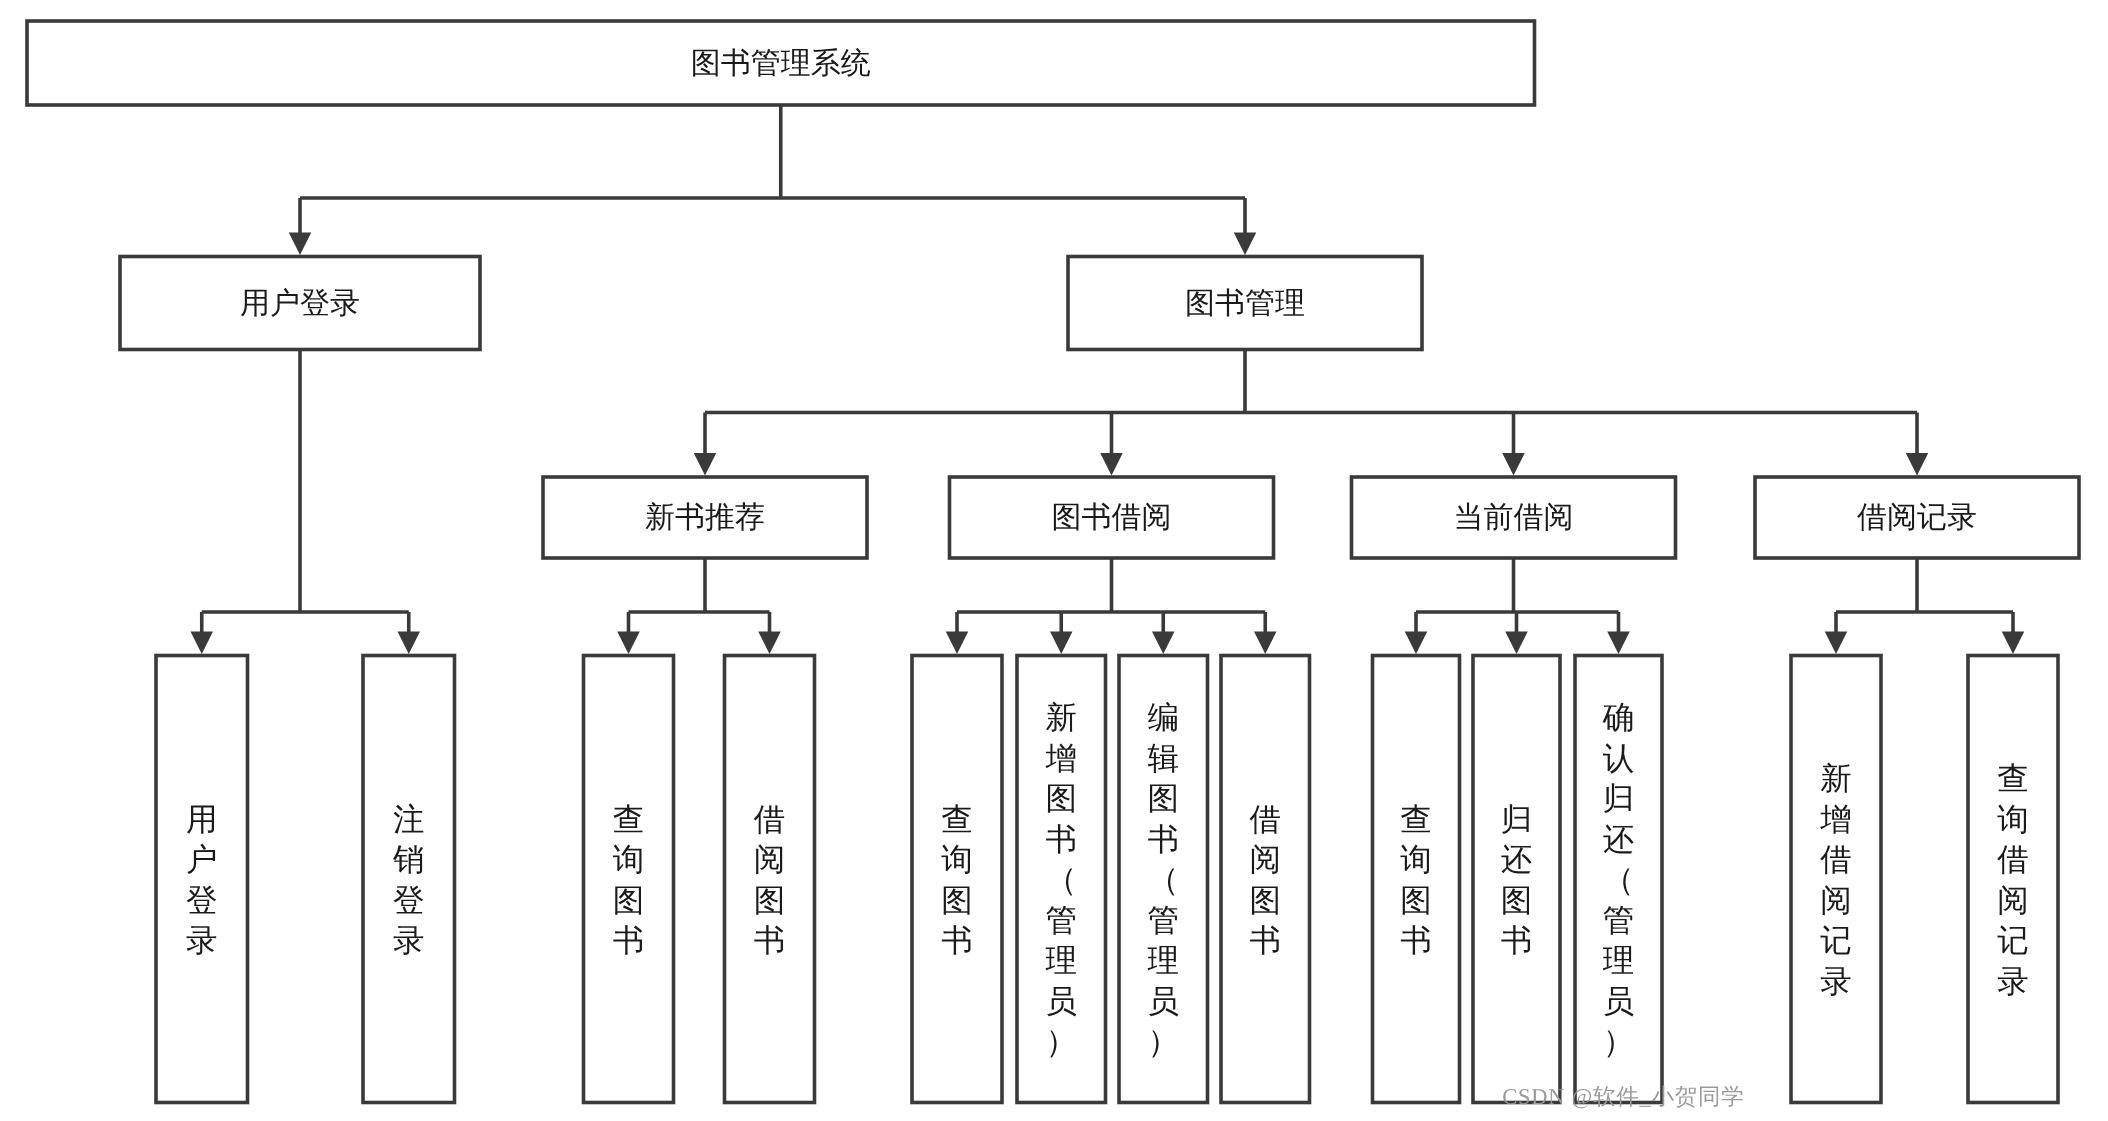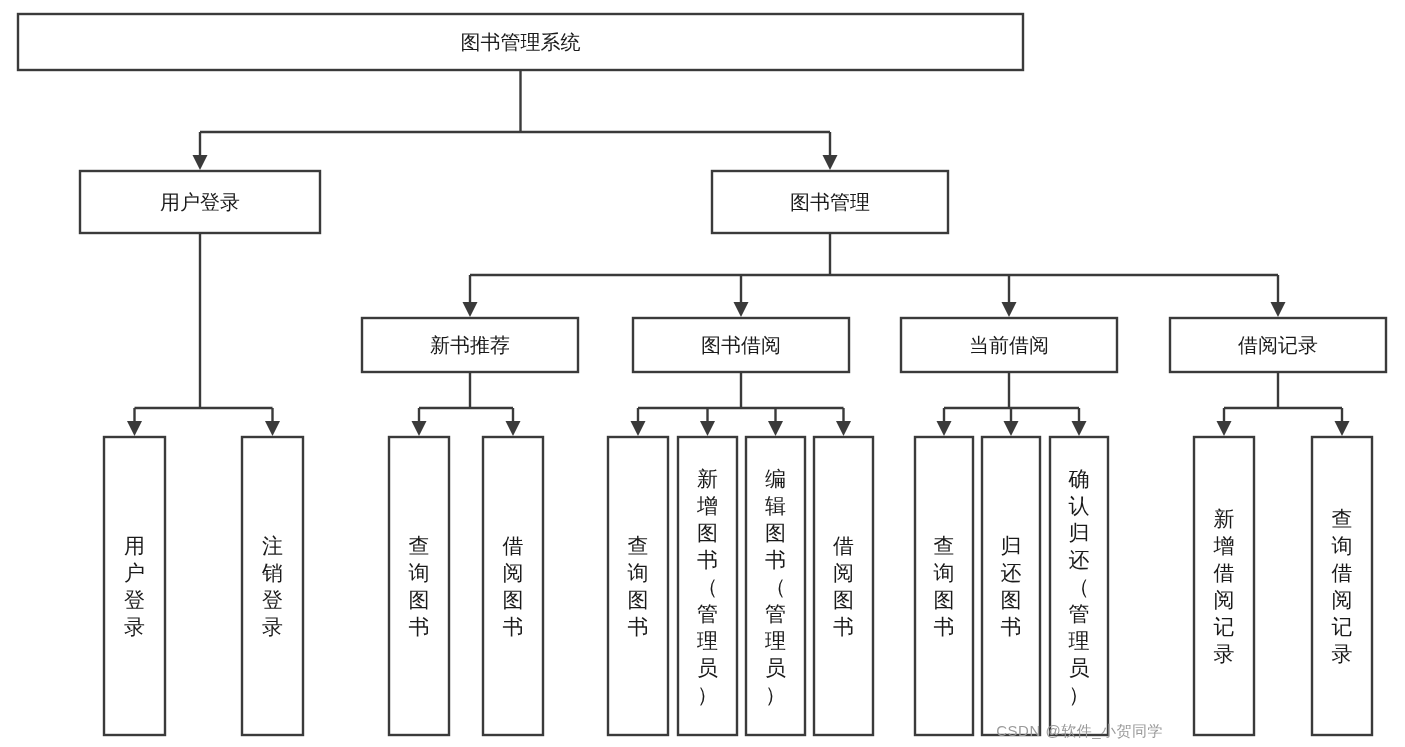--- a/index.html
+++ b/index.html
@@ -53,21 +53,21 @@
   .node-label-v {
     font-family: "DejaVu Sans", "Liberation Sans", sans-serif;
     font-size: 21px;
     fill: #1a1a1a;
     text-anchor: middle;
   }
   .watermark {
     position: absolute;
     right: 8px;
     bottom: 6px;
-    font-family: Liberation Sans, sans-serif;
+    font-family: Liberation Serif, serif;
     font-size: 15px;
     color: #9a9a9a;
     letter-spacing: 0.5px;
     white-space: nowrap;
     user-select: none;
     margin-top: 16px;
   }
 </style>
 </head>
 <body>

